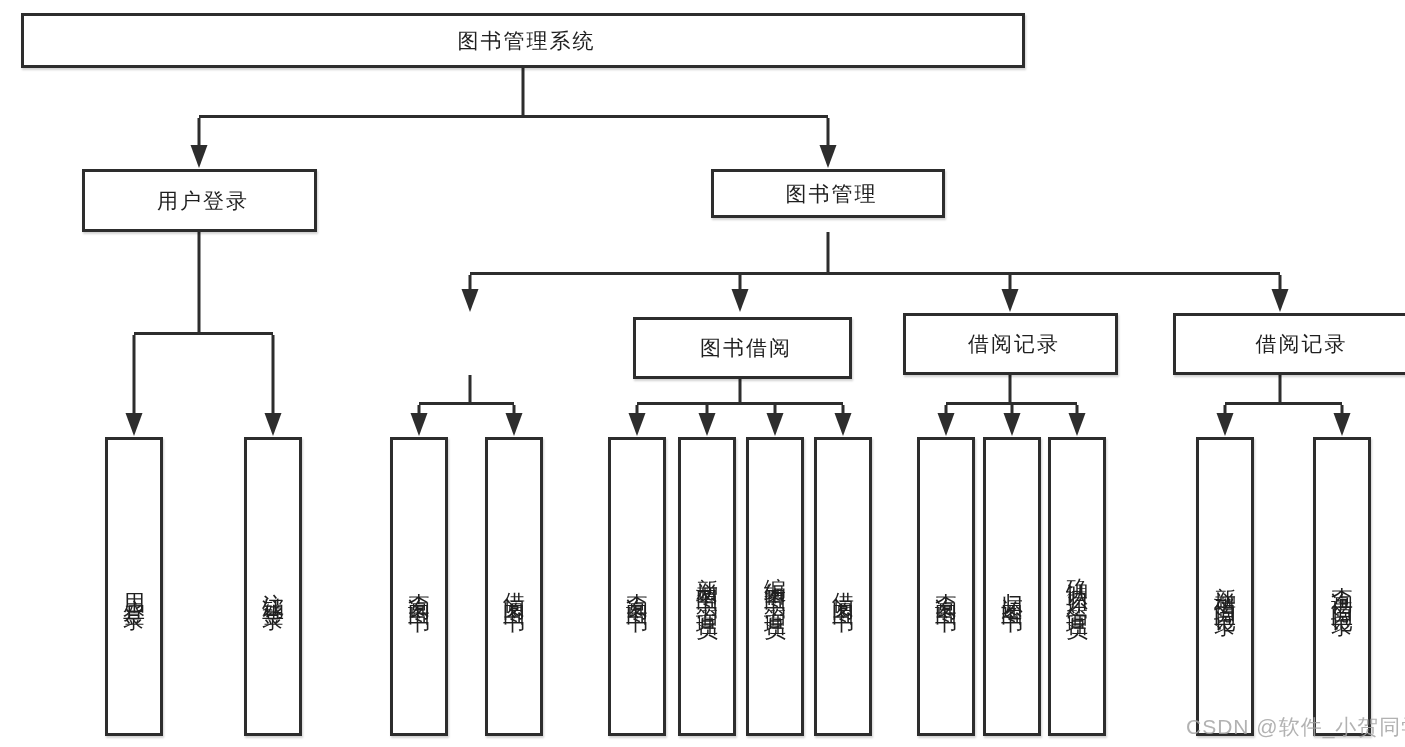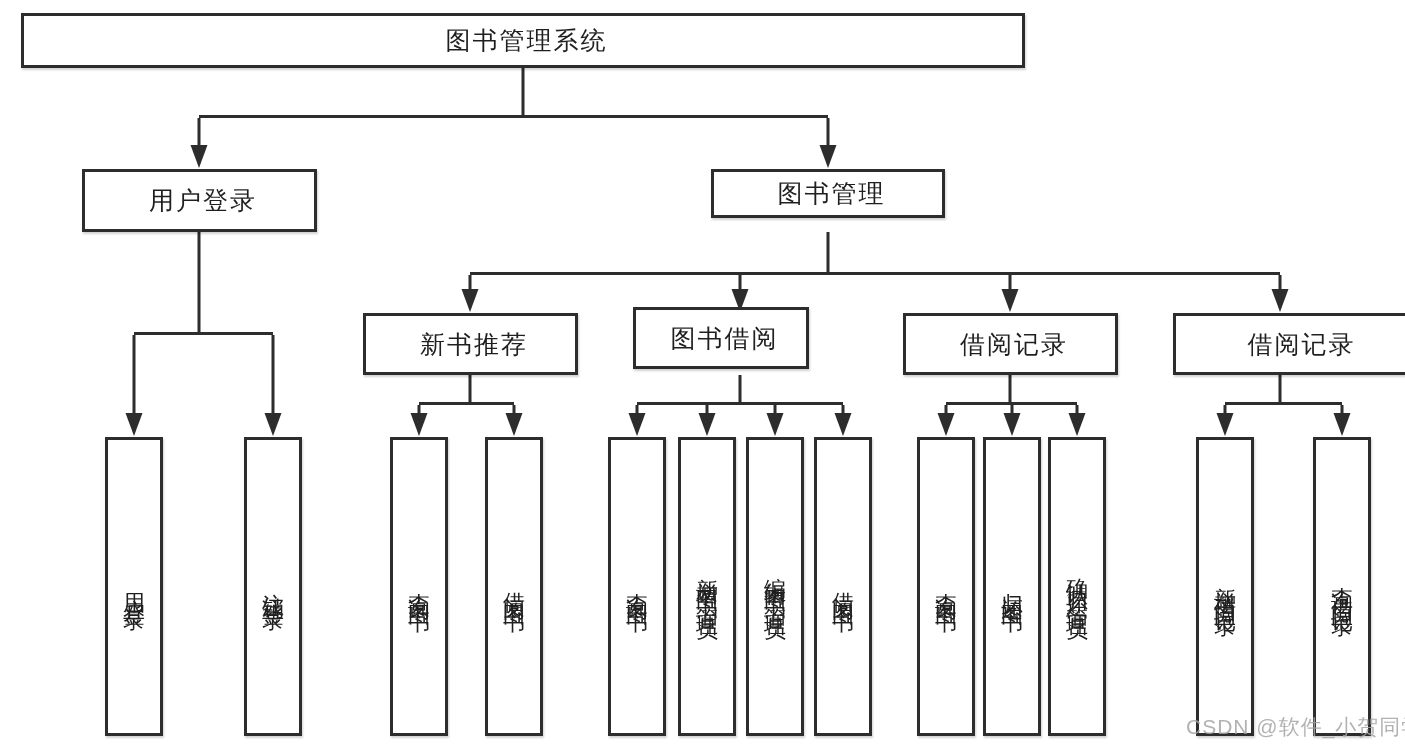--- a/index.html
+++ b/index.html
@@ -26,21 +26,21 @@
     position:absolute;
     border:3px solid var(--line);
     background:#ffffff;
     display:flex;
     align-items:center;
     justify-content:center;
     color:var(--text);
     box-shadow:1px 2px 2px rgba(0,0,0,0.18);
   }
   .hlabel{
-    font-size:25px;
+    font-size:21px;
     letter-spacing:2px;
     white-space:nowrap;
     padding-left:7px;
   }
   .leaf span{
     writing-mode:vertical-rl;
     text-orientation:mixed;
     font-size:22px;
     letter-spacing:6px;
     white-space:nowrap;
@@ -109,24 +109,21 @@
     <span>图书管理系统</span>
   </div>
 
   <div class="box hlabel" style="left:82px;top:169px;width:235px;height:63px">
     <span>用户登录</span>
   </div>
   <div class="box hlabel" style="left:711px;top:169px;width:234px;height:49px">
     <span>图书管理</span>
   </div>
 
-  <div class="box hlabel" style="left:363px;top:313px;width:215px;height:62px">
-    <span>新书推荐</span>
-  </div>
-  <div class="box hlabel" style="left:633px;top:307px;width:176px;height:62px">
+  <div class="box hlabel" style="left:633px;top:317px;width:219px;height:62px">
     <span>图书借阅</span>
   </div>
   <div class="box hlabel" style="left:903px;top:313px;width:215px;height:62px">
     <span>借阅记录</span>
   </div>
   <div class="box hlabel" style="left:1173px;top:313px;width:250px;height:62px">
     <span>借阅记录</span>
   </div>
 
   <div class="box leaf" style="left:105px;top:437px;width:58px;height:299px">

